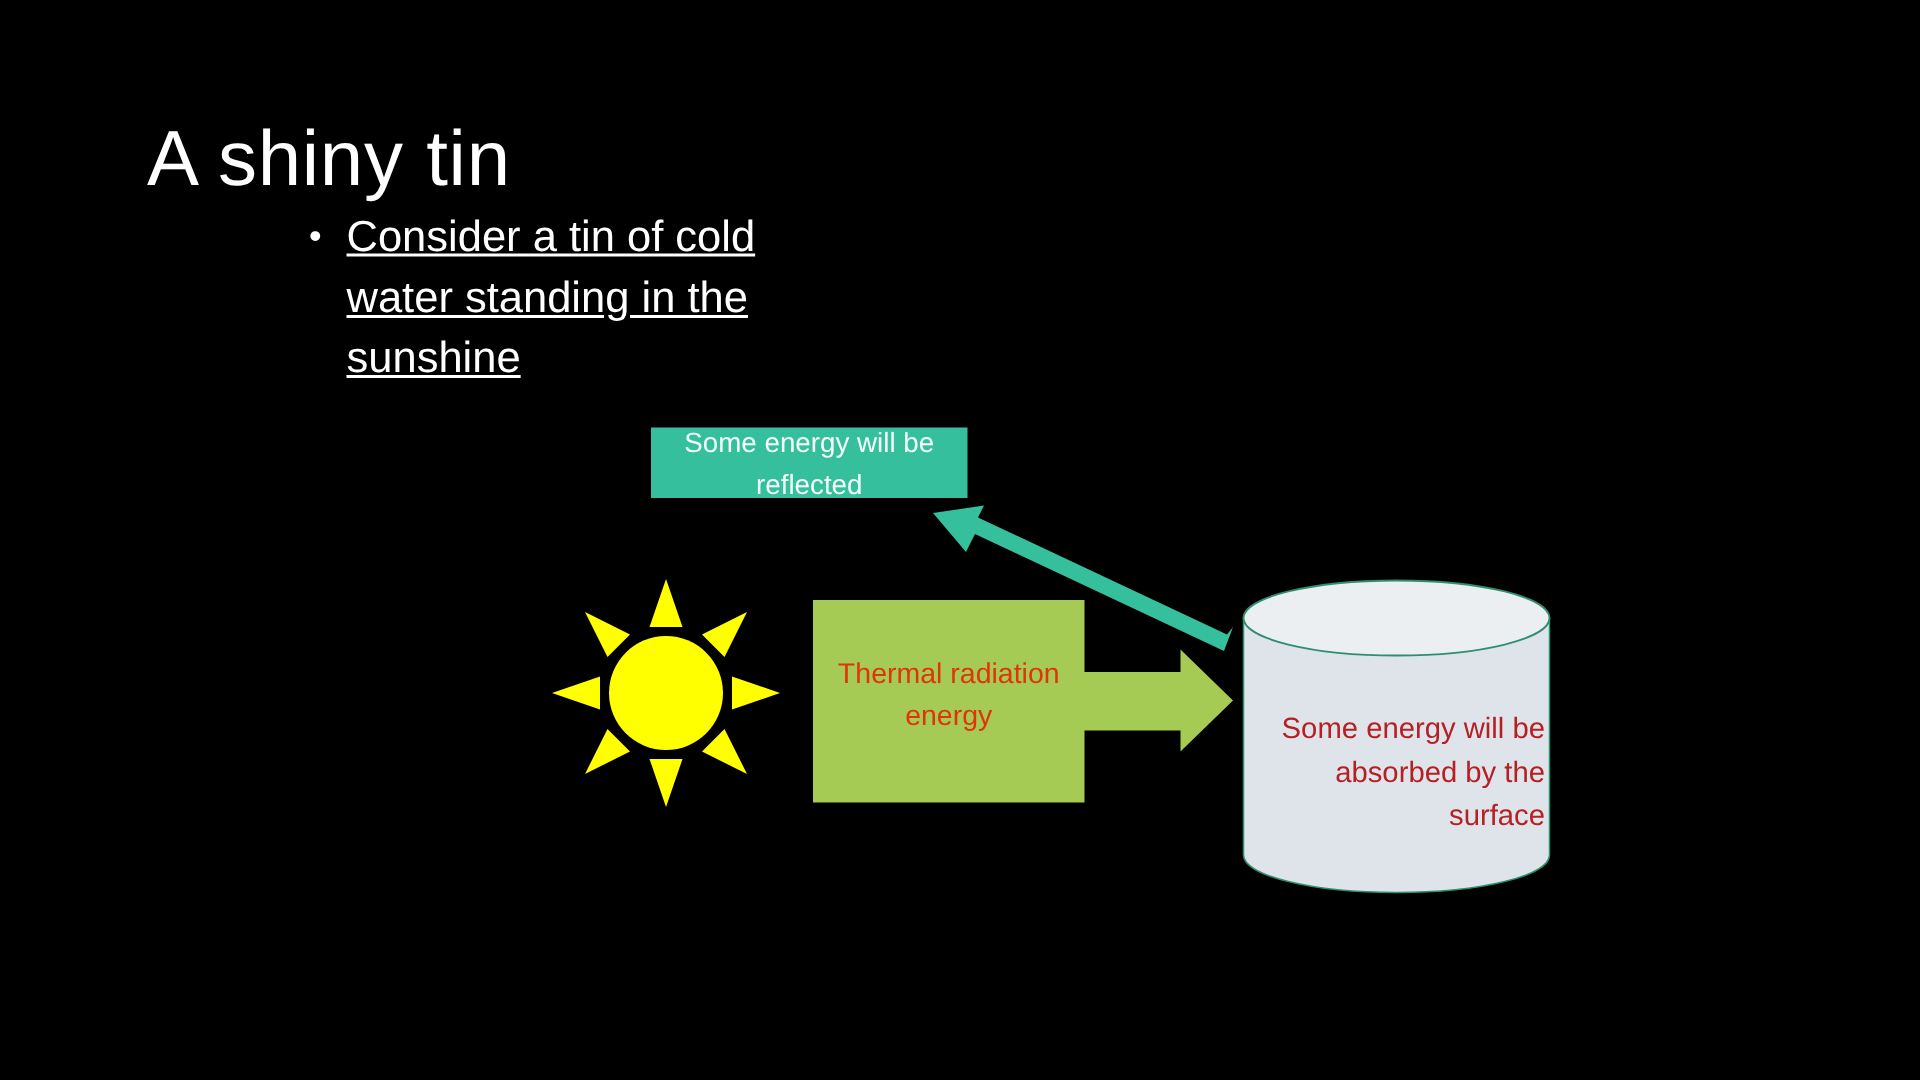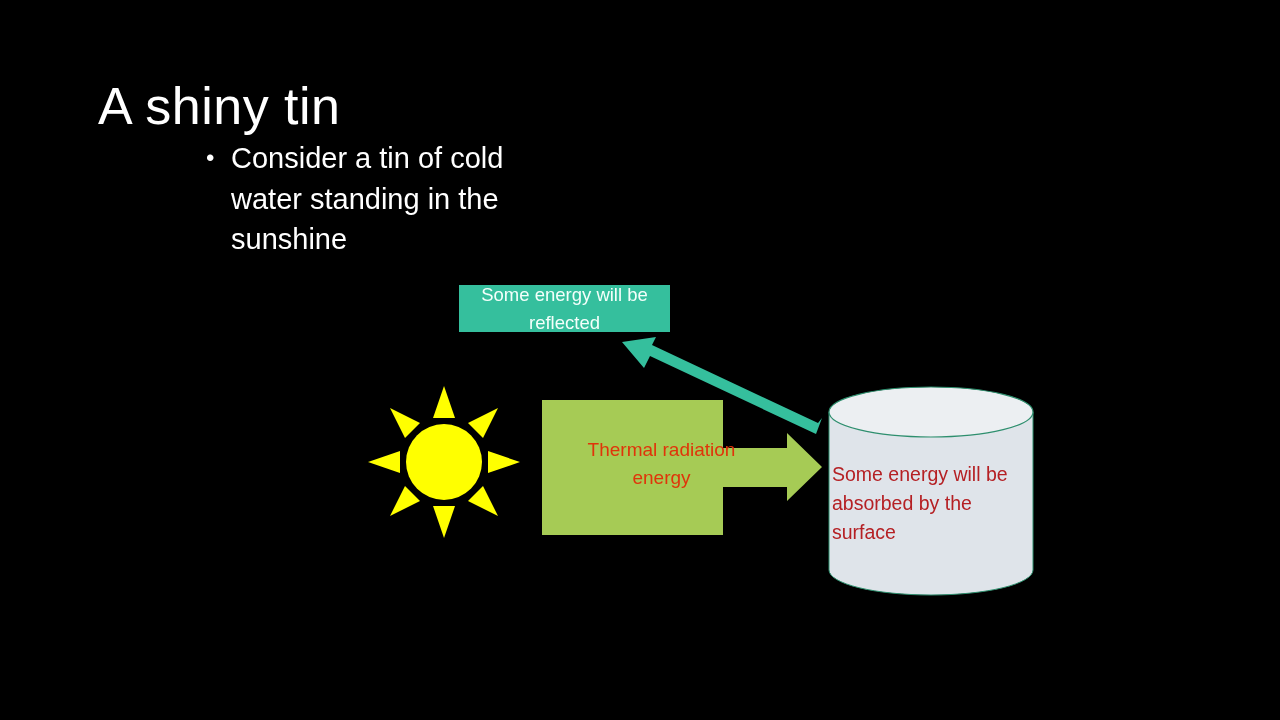--- a/index.html
+++ b/index.html
@@ -1,24 +1,24 @@
 <!DOCTYPE html>
 <html><head>
   <meta charset="utf-8">
   <style>
     html, body { margin: 0; padding: 0; background: #000; }
     body { width: 1280px; height: 720px; position: relative; overflow: hidden; font-family: "Liberation Sans", "DejaVu Sans", sans-serif; color: #fff; }
     .title { position: absolute; left: 98px; top: 76px; font-size: 52px; font-weight: 300; letter-spacing: 0.5px; color: #fff; white-space: nowrap; }
     .bullet-wrap { position: absolute; left: 206px; top: 138px; width: 380px; }
     .bullet-dot { position: absolute; left: 0; top: 6px; font-size: 24px; color: #fff; }
-    .bullet-text { position: absolute; left: 25px; top: 0; width: 350px; font-size: 29px; line-height: 40.5px; color: #fff; }
+    .bullet-text { position: absolute; left: 25px; top: 0; width: 350px; font-size: 29px; line-height: 40.5px; color: #fff; text-decoration: underline; }
     .diagram { position: absolute; left: 0; top: 0; width: 1280px; height: 720px; }
-    .label-reflected { position: absolute; left: 459px; top: 285px; width: 211px; height: 47px; background: #35bf9d; color: #f4fffb; font-size: 18.5px; line-height: 28px; text-align: center; display: flex; align-items: center; justify-content: center; }
-    .label-thermal { position: absolute; left: 542px; top: 436px; width: 181px; text-align: center; color: #e0340a; font-size: 19px; line-height: 28px; padding-left: 29px; }
-    .label-absorbed { position: absolute; left: 832px; top: 460px; width: 198px; text-align: left; color: #b52024; font-size: 19.5px; line-height: 29px; }
+    .label-reflected { position: absolute; left: 434px; top: 285px; width: 211px; height: 47px; background: #35bf9d; color: #f4fffb; font-size: 18.5px; line-height: 28px; text-align: center; display: flex; align-items: center; justify-content: center; }
+    .label-thermal { position: absolute; left: 542px; top: 436px; width: 181px; text-align: center; color: #e0340a; font-size: 19px; line-height: 28px; }
+    .label-absorbed { position: absolute; left: 832px; top: 472px; width: 198px; text-align: right; color: #b52024; font-size: 19.5px; line-height: 29px; }
   </style>
 </head>
 <body>
 
 <div class="title">A shiny tin</div>
 
 <div class="bullet-wrap">
   <span class="bullet-dot">•</span>
   <div class="bullet-text">Consider a tin of cold water standing in the sunshine</div>
 </div>

